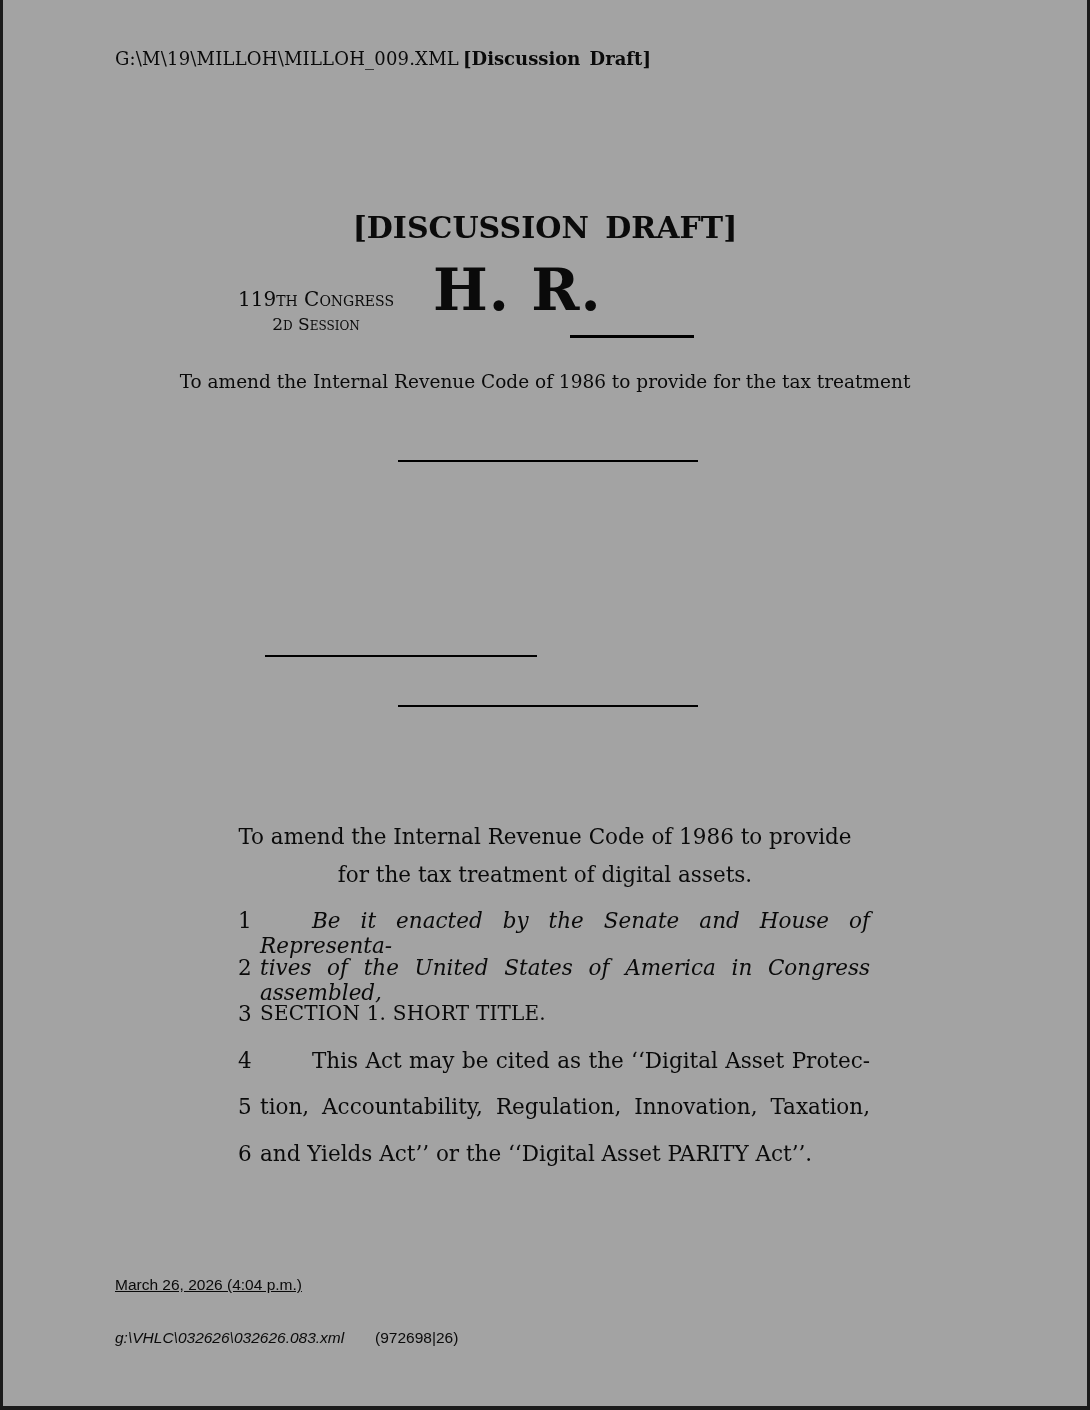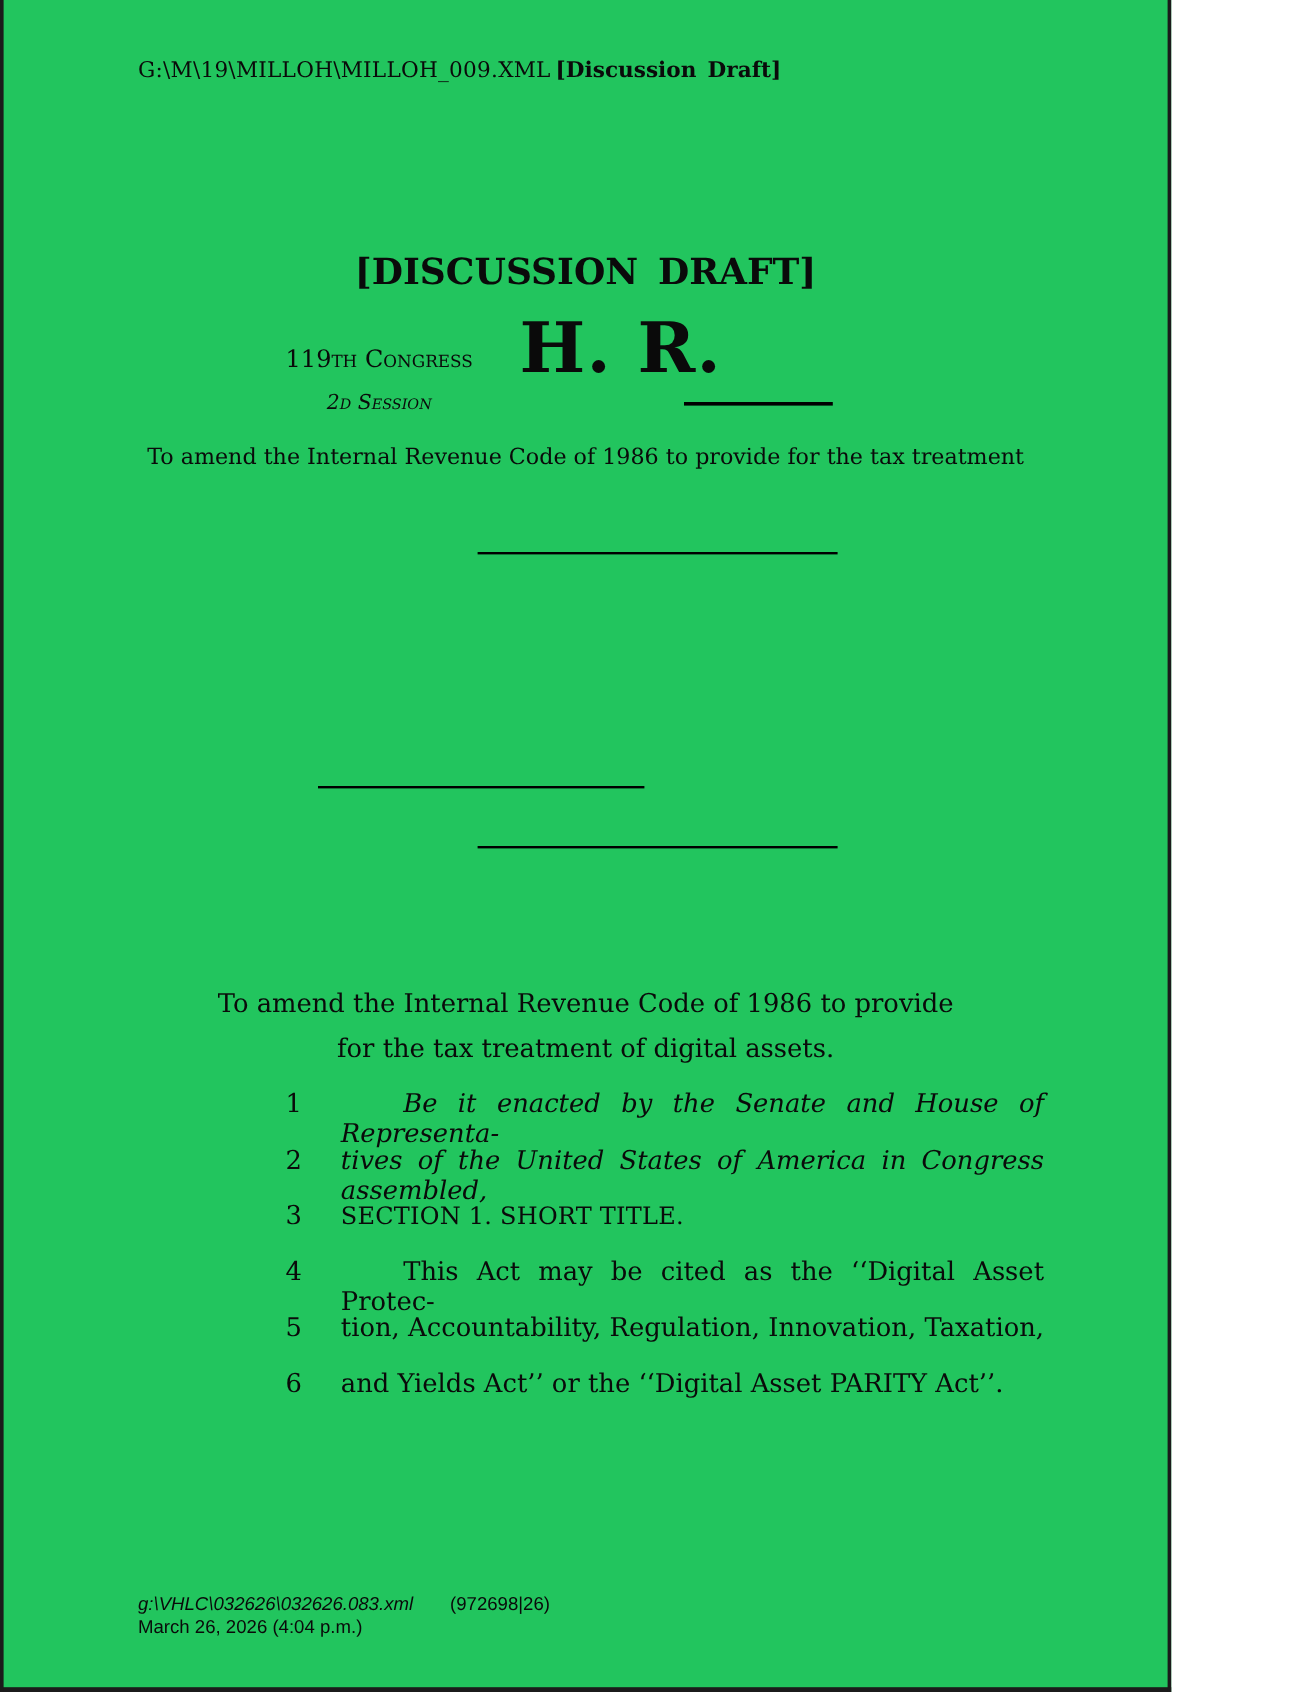--- a/index.html
+++ b/index.html
@@ -1,20 +1,20 @@
 <!DOCTYPE html>
 <html><head>
 <meta charset="utf-8">
 <style>
   html, body { margin: 0; padding: 0; background: #ffffff; }
   .page {
     position: relative;
-    width: 976px;
+    width: 1090px;
     height: 1410px;
-    background: #22c55e;
+    background: #a3a3a3;
     box-sizing: border-box;
     border-left: 3px solid #1b1b1b;
     border-right: 3px solid #1b1b1b;
     border-bottom: 4px solid #1b1b1b;
     overflow: hidden;
     font-family: "DejaVu Serif", serif;
     color: #0a0a0a;
   }
   .abs { position: absolute; }
 
@@ -24,21 +24,21 @@
 
   
   .banner {
     left: 0; right: 0; top: 210px;
     text-align: center;
     font-size: 30px; font-weight: bold; word-spacing: 6px;
     white-space: nowrap;
   }
   .congress-block { left: 218px; top: 271px; width: 190px; text-align: center; }
   .congress-line { font-size: 20px; font-variant: small-caps; white-space: nowrap; margin-top: 16px; }
-  .session-line  { font-size: 17px; font-variant: small-caps; margin-top: 15px; white-space: nowrap; font-style: italic; }
+  .session-line  { font-size: 17px; font-variant: small-caps; margin-top: 3px; white-space: nowrap; }
   .hr-number { left: 430px; top: 256px; font-size: 58px; font-weight: bold; letter-spacing: 1px; white-space: nowrap; }
   .hr-blank  { left: 567px; top: 311px; width: 124px; height: 24px; border-bottom: 3px solid #000; }
 
   
   .preamble { left: 0; right: 0; top: 368px; text-align: center; font-size: 18.5px; line-height: 27px; }
   .preamble div { white-space: nowrap; }
 
   .rule { height: 0; border-top: 2px solid #000; }
   .rule-top { left: 395px; top: 460px; width: 300px; }
   .rule-bottom { left: 395px; top: 705px; width: 300px; }
@@ -66,31 +66,31 @@
     text-align: center;
     font-size: 44px; font-weight: bold; word-spacing: 10px; letter-spacing: 1px;
     white-space: nowrap;
   }
   .bill-purpose { left: 0; right: 0; top: 818px; text-align: center; font-size: 21.5px; line-height: 38px; }
   .bill-purpose div { white-space: nowrap; }
 
   
   .bill-line { left: 225px; width: 642px; font-size: 21.5px; }
   .bill-line .ln { position: absolute; left: 10px; top: 0; font-size: 21.5px; }
-  .bill-line .lt { display: block; margin-left: 56px; }
+  .bill-line .lt { display: block; margin-left: 32px; }
   .lt.just { text-align: justify; text-align-last: justify; }
   .lt.ind { text-indent: 52px; }
   .lt.it { font-style: italic; }
   .lt.sec { font-weight: normal; font-size: 20px; letter-spacing: 0.2px; }
 
   
   .footer { font-family: "Liberation Sans", sans-serif; font-size: 15.5px; }
   .ft-path { left: 112px; top: 1329px; font-style: italic; }
   .ft-id   { left: 372px; top: 1329px; }
-  .ft-date { left: 112px; top: 1348px; }
+  .ft-date { left: 112px; top: 1276px; text-decoration: underline; }
 </style>
 </head>
 <body>
 
 <div class="page">
 
   <span class="abs hdr-path">G:\M\19\MILLOH\MILLOH_009.XML</span>
   <span class="abs hdr-draft">[Discussion Draft]</span>
 
   <div class="abs banner">[DISCUSSION DRAFT]</div>

